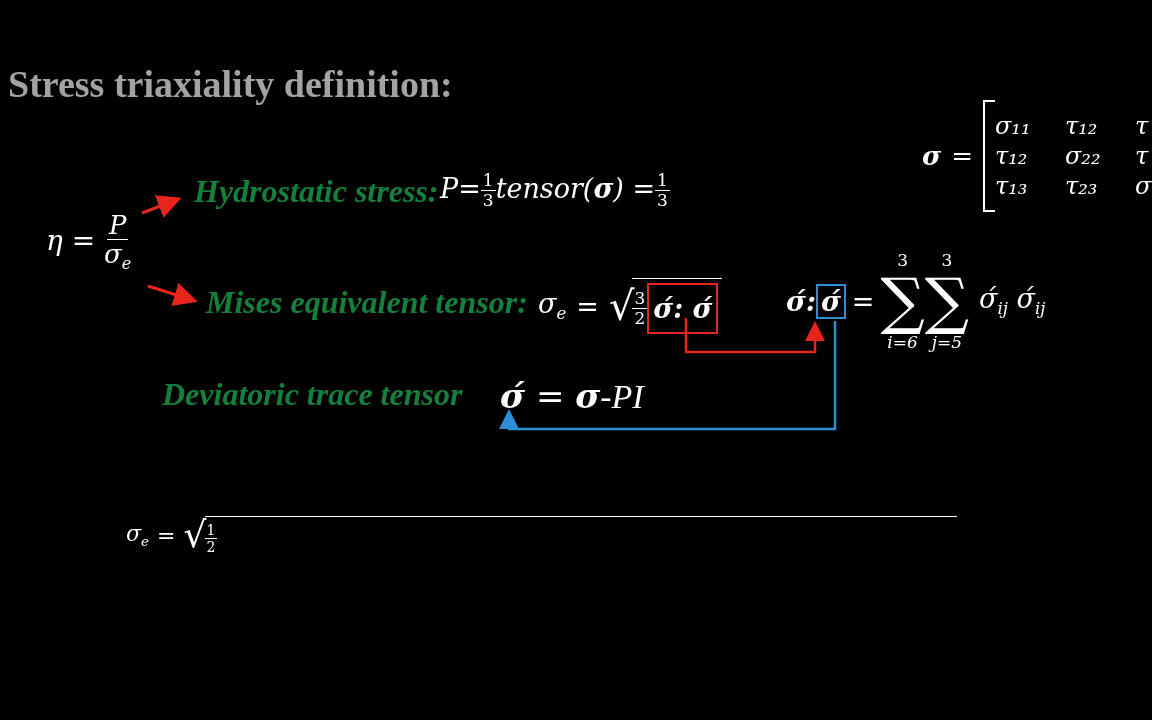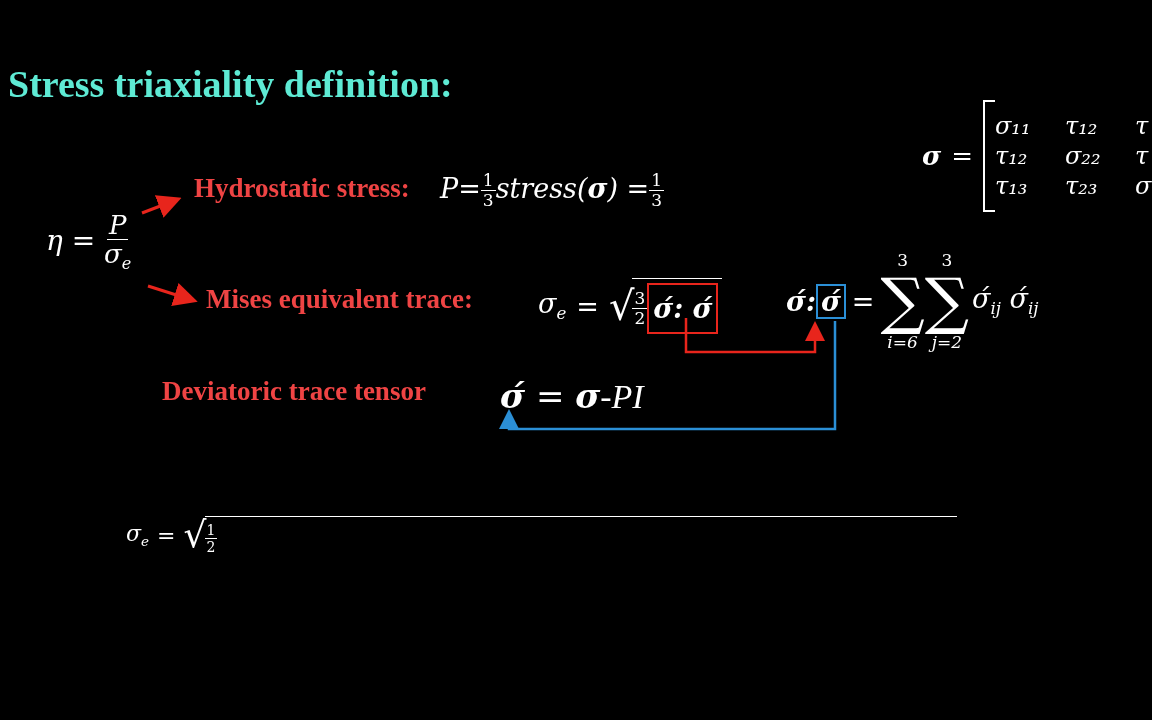--- a/index.html
+++ b/index.html
@@ -1,19 +1,19 @@
 <!DOCTYPE html>
 <html><head>
   <meta charset="utf-8">
   <style>
     html, body { margin: 0; padding: 0; background: #000; }
     body { width: 1152px; height: 720px; position: relative; overflow: hidden; color: #fff; }
     .abs { position: absolute; white-space: nowrap; }
-    .title { font-family: "Liberation Serif", serif; font-weight: bold; font-size: 38px; color: #5eead4; }
-    .red-label { font-family: "Liberation Serif", serif; font-weight: bold; font-size: 27px; color: #ef4444; }
+    .title { font-family: "Liberation Serif", serif; font-weight: bold; font-size: 38px; color: #a3a3a3; }
+    .red-label { font-family: "Liberation Serif", serif; font-weight: bold; font-style: italic; font-size: 32px; color: #15803d; }
     .math { font-family: "DejaVu Serif", serif; color: #fff; }
     .it { font-style: italic; }
     .bold { font-weight: bold; }
     .frac { display: inline-flex; flex-direction: column; align-items: center; vertical-align: middle; line-height: 1; }
     .frac .num { border-bottom: 1.5px solid #fff; padding: 0 2px 1px; }
     .frac .den { padding-top: 1px; }
     sub, sup { font-size: 0.62em; }
     .box-red { border: 2.5px solid #e8251c; padding: 8px 4px; }
     .box-blue { border: 2.5px solid #2b8fd6; padding: 0 3px; }
     .sqrt-bar { border-top: 1.8px solid #fff; }
@@ -53,21 +53,21 @@
   <polyline points="686,318 686,352 815,352 815,326" fill="none" stroke="#e8251c" stroke-width="2.5" marker-end="url(#ahRed)"></polyline>
 
   <polyline points="835,321 835,429 509,429 509,414" fill="none" stroke="#2b8fd6" stroke-width="2.5" marker-end="url(#ahBlue)"></polyline>
 </svg>
 
 <div class="abs red-label" style="left:194px; top:173px;">Hydrostatic stress:</div>
 <div class="abs math" style="left:440px; top:172px; font-size:27px;">
   <span class="it">P</span><span>=</span><span class="frac" style="font-size:17px;">
       <span class="num">1</span>
       <span class="den">3</span>
-    </span><span class="it">stress(</span><span class="bold it">σ</span><span class="it">)</span>
+    </span><span class="it">tensor(</span><span class="bold it">σ</span><span class="it">)</span>
   <span>=</span><span class="frac" style="font-size:17px;">
       <span class="num">1</span>
       <span class="den">3</span>
     </span>
 </div>
 
 <div class="abs math" style="left:922px; top:100px; font-size:26px; display:flex; align-items:center;">
   <span class="bold it">σ</span>
   <span style="margin:0 10px;">=</span>
   <span class="bracket"></span>
@@ -77,21 +77,21 @@
     <span>τ</span>
     <span>τ₁₂</span>
     <span>σ₂₂</span>
     <span>τ</span>
     <span>τ₁₃</span>
     <span>τ₂₃</span>
     <span>σ</span>
   </div>
 </div>
 
-<div class="abs red-label" style="left:206px; top:284px;">Mises equivalent trace:</div>
+<div class="abs red-label" style="left:206px; top:284px;">Mises equivalent tensor:</div>
 <div class="abs math" style="left:538px; top:278px; font-size:27px; display:flex; align-items:center;">
   <span class="it"><span>σ</span><sub>e</sub></span>
   <span style="margin:0 10px;">=</span>
   <span style="font-size:40px; line-height:1; margin-right:-2px;">√</span>
   <span class="sqrt-bar" style="display:inline-flex; align-items:center; padding-top:4px; padding-right:4px;">
     <span class="frac" style="font-size:17px;">
         <span class="num">3</span>
         <span class="den">2</span>
       </span>
     <span class="box-red bold it">σ́: σ́</span>
@@ -103,23 +103,23 @@
   <span class="box-blue bold it">σ́</span>
   <span style="margin:0 6px;">=</span>
   <span style="display:inline-flex; flex-direction:column; align-items:center;">
     <span class="limit">3</span>
     <span class="sum">∑</span>
     <span class="limit it">i=6</span>
   </span>
   <span style="display:inline-flex; flex-direction:column; align-items:center;">
     <span class="limit">3</span>
     <span class="sum">∑</span>
-    <span class="limit it">j=2</span>
+    <span class="limit it">j=5</span>
   </span>
-  <span class="it" style="margin-left:3px;text-align:right;"><span>σ́</span><sub>ij</sub> <span>σ́</span><sub>ij</sub></span>
+  <span class="it" style="margin-left:10px;text-align:right;"><span>σ́</span><sub>ij</sub> <span>σ́</span><sub>ij</sub></span>
 </div>
 
 <div class="abs red-label" style="left:162px; top:376px;">Deviatoric trace tensor</div>
 <div class="abs math" style="left:500px; top:376px; font-size:34px;">
   <span class="bold it">σ́</span>
   <span>=</span>
   <span class="bold it">σ</span><span class="it" style="font-family:'Liberation Serif', serif;">-PI</span>
 </div>
 
 <div class="abs math" style="left:126px; top:516px; font-size:22px; display:flex; align-items:center;">

